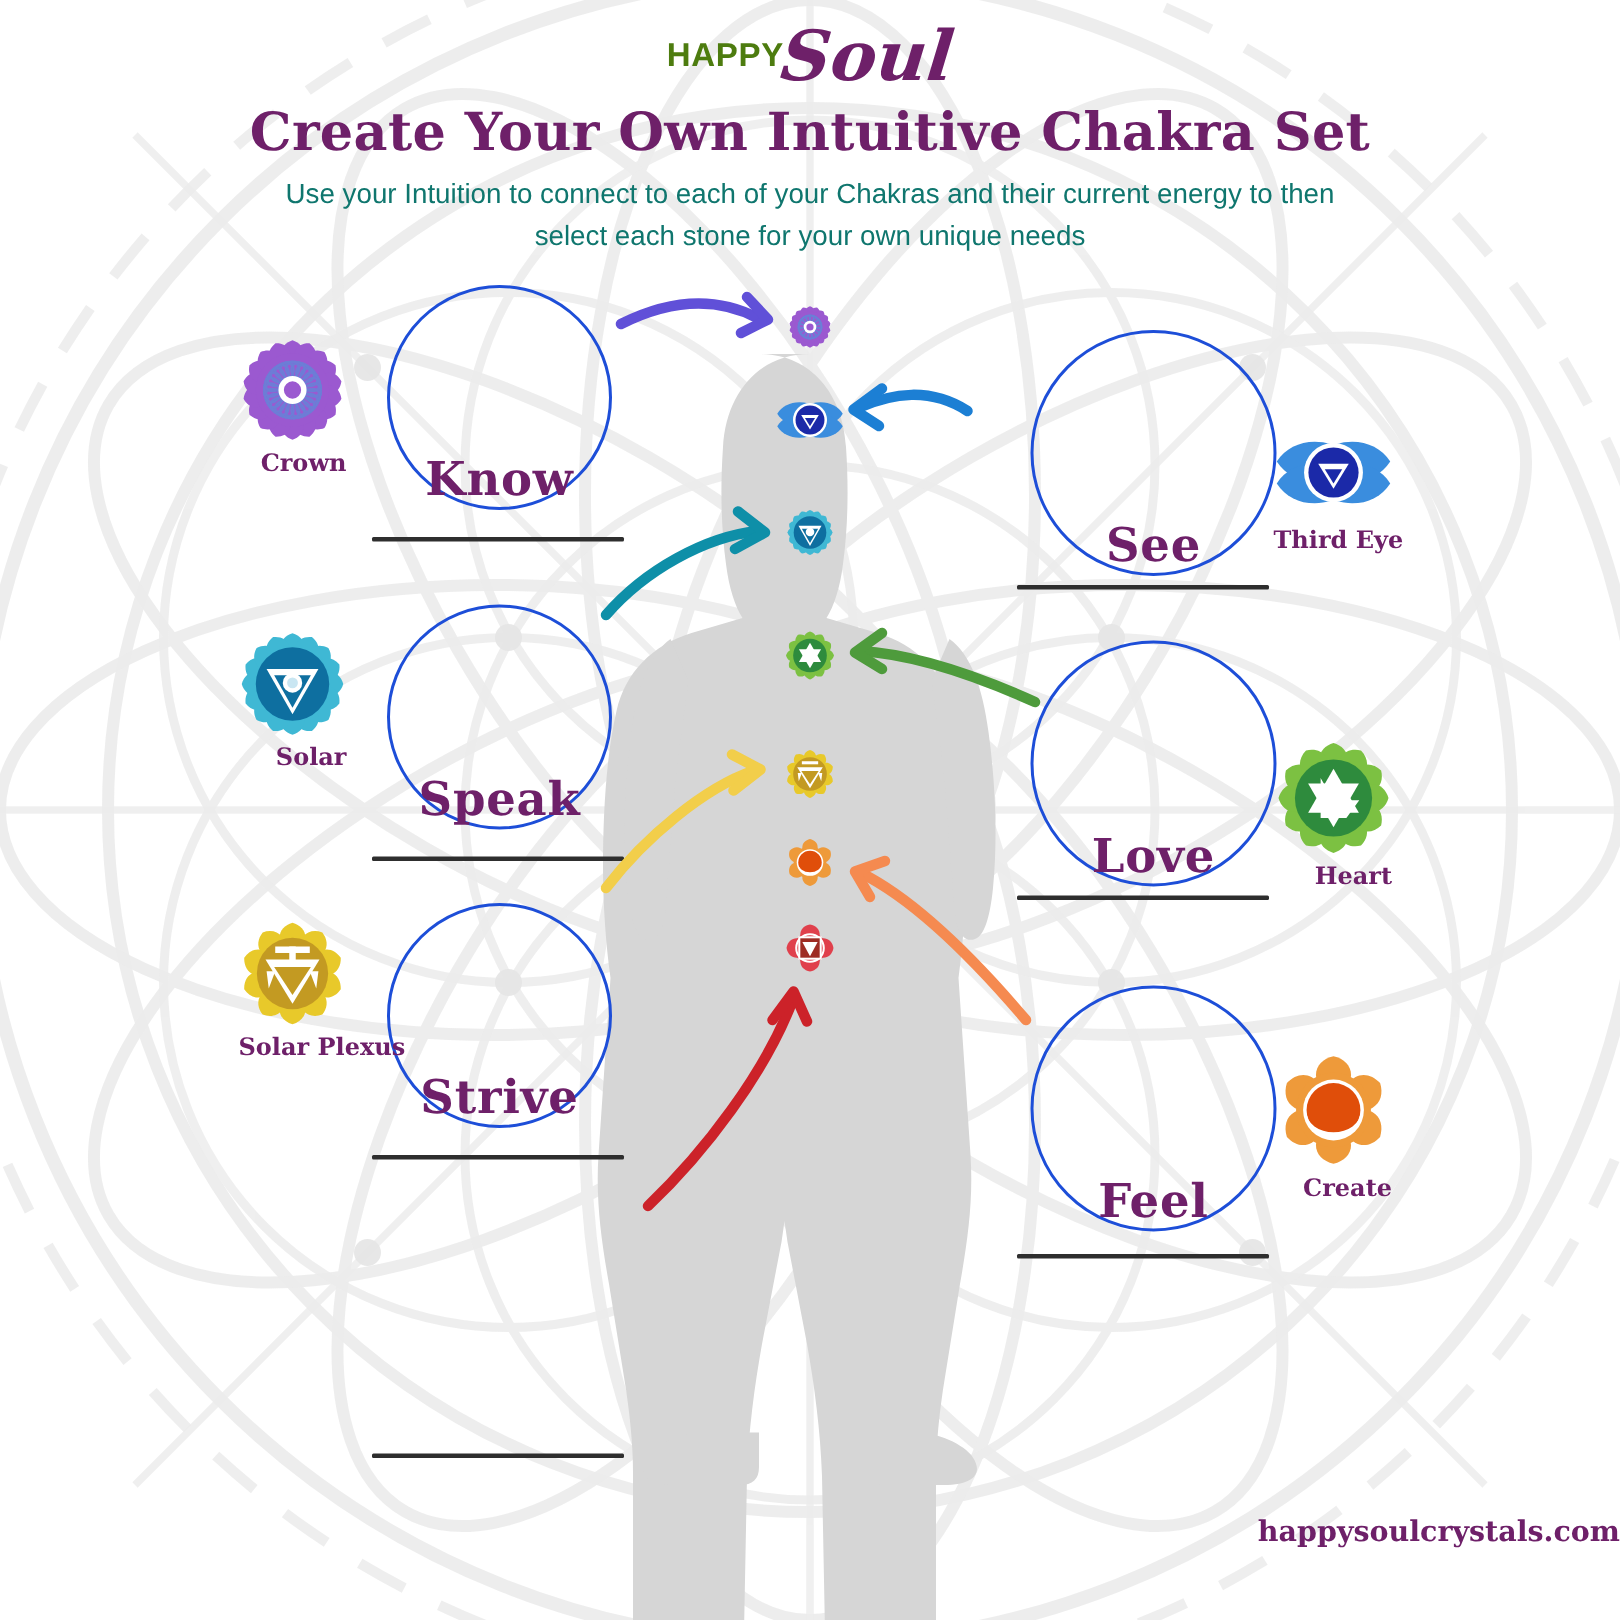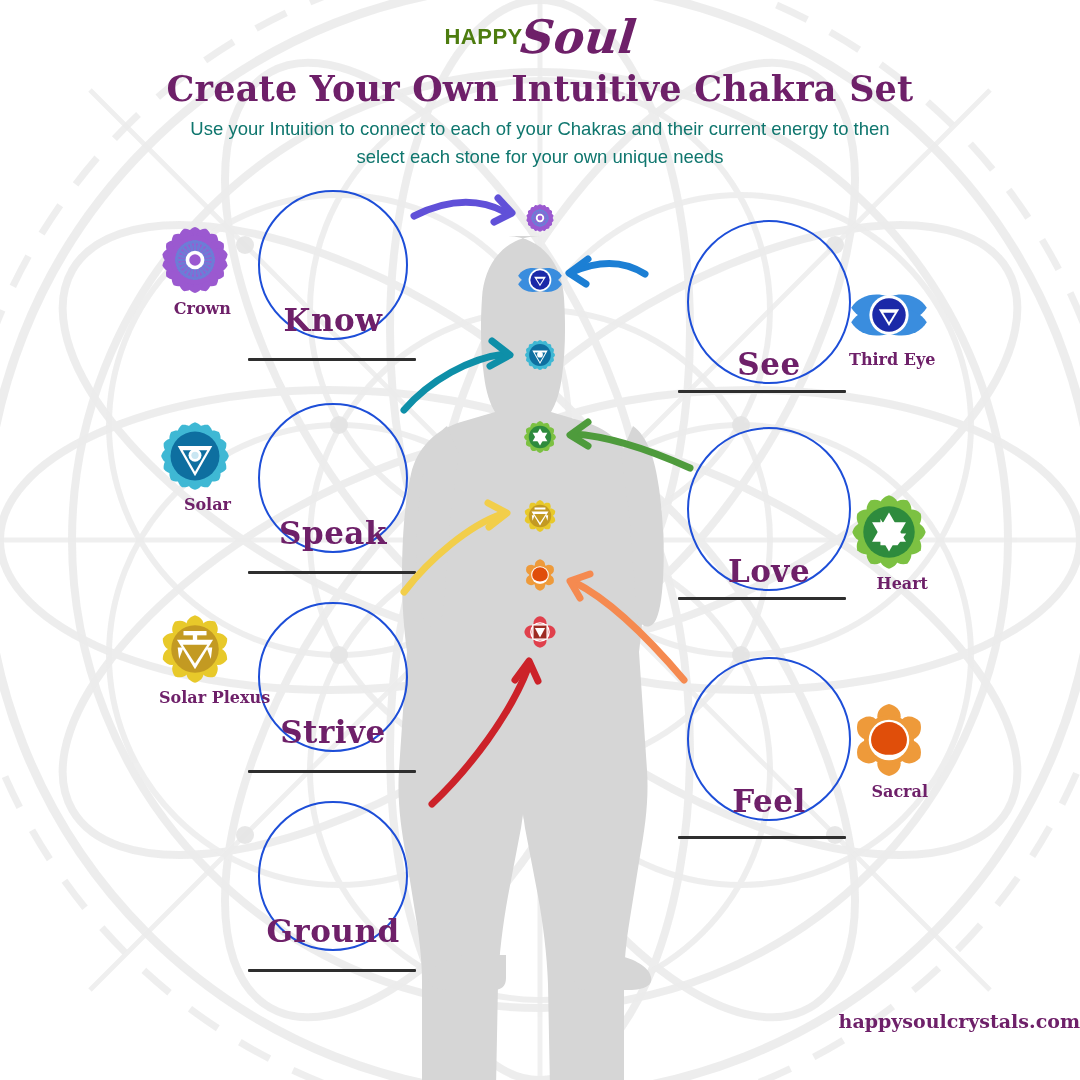--- a/index.html
+++ b/index.html
@@ -309,23 +309,20 @@
         <path d="M-17,-6 L17,-6 L0,20 Z" fill="#C39A22"></path>
         <rect x="-16" y="-25" width="32" height="6" fill="#ffffff"></rect>
         <rect x="-3" y="-25" width="6" height="14" fill="#ffffff"></rect>
         <path d="M-24,-2 L-16,-2 L-22,14 Z" fill="#ffffff"></path>
         <path d="M24,-2 L16,-2 L22,14 Z" fill="#ffffff"></path>
       </g>
     </svg>
     <span class="lbl">Solar Plexus</span>
   </div>
 
-  <div class="word-circle" style="left:258px;top:801px;width:146px;height:146px;">
-    <span style="font-size:31px;">Ground</span>
-  </div>
   <div class="blank-line" style="left:248px;top:969px;width:168px;"></div>
 
   <div class="word-circle" style="left:687px;top:220px;width:160px;height:160px;">
     <span style="font-size:31px;">See</span>
   </div>
   <div class="blank-line" style="left:678px;top:390px;width:168px;"></div>
   <div class="badge" style="left:849px;top:283px;width:80px;">
     <svg class="glyph" width="80" height="64" viewBox="0 0 110 80">
       <g transform="translate(55,40)">
         <path d="M-2,-26 C-22,-32 -42,-26 -52,-10 C-42,6 -22,12 -2,6 Z" fill="#3A8DDE"></path>
@@ -391,21 +388,21 @@
           <use href="#sapet" transform="rotate(180)"></use>
             <use href="#sapet" transform="rotate(240)"></use>
           <use href="#sapet" transform="rotate(300)"></use>
         </g>
         <circle r="32" fill="#EE9A3A"></circle>
         <circle r="26" fill="#ffffff"></circle>
         <circle r="23" fill="#E04E0A"></circle>
         <path d="M-23,2 A23,23 0 0 0 23,2 A23,17 0 0 1 -23,2 Z" fill="#ffffff"></path>
       </g>
     </svg>
-    <span class="lbl">Sacral</span>
+    <span class="lbl">Create</span>
   </div>
 
   <svg class="icons-layer" viewBox="0 0 1080 1080">
 
     <g transform="translate(540,218) scale(0.30)">
       <g fill="#9B59D0">
         <g id="bc1">
             <path d="M0,-46 C6,-44 10,-40 10,-34 C10,-29 5,-26 0,-26 C-5,-26 -10,-29 -10,-34 C-10,-40 -6,-44 0,-46 Z"></path>
           </g>
         <use href="#bc1" transform="rotate(20)"></use>

